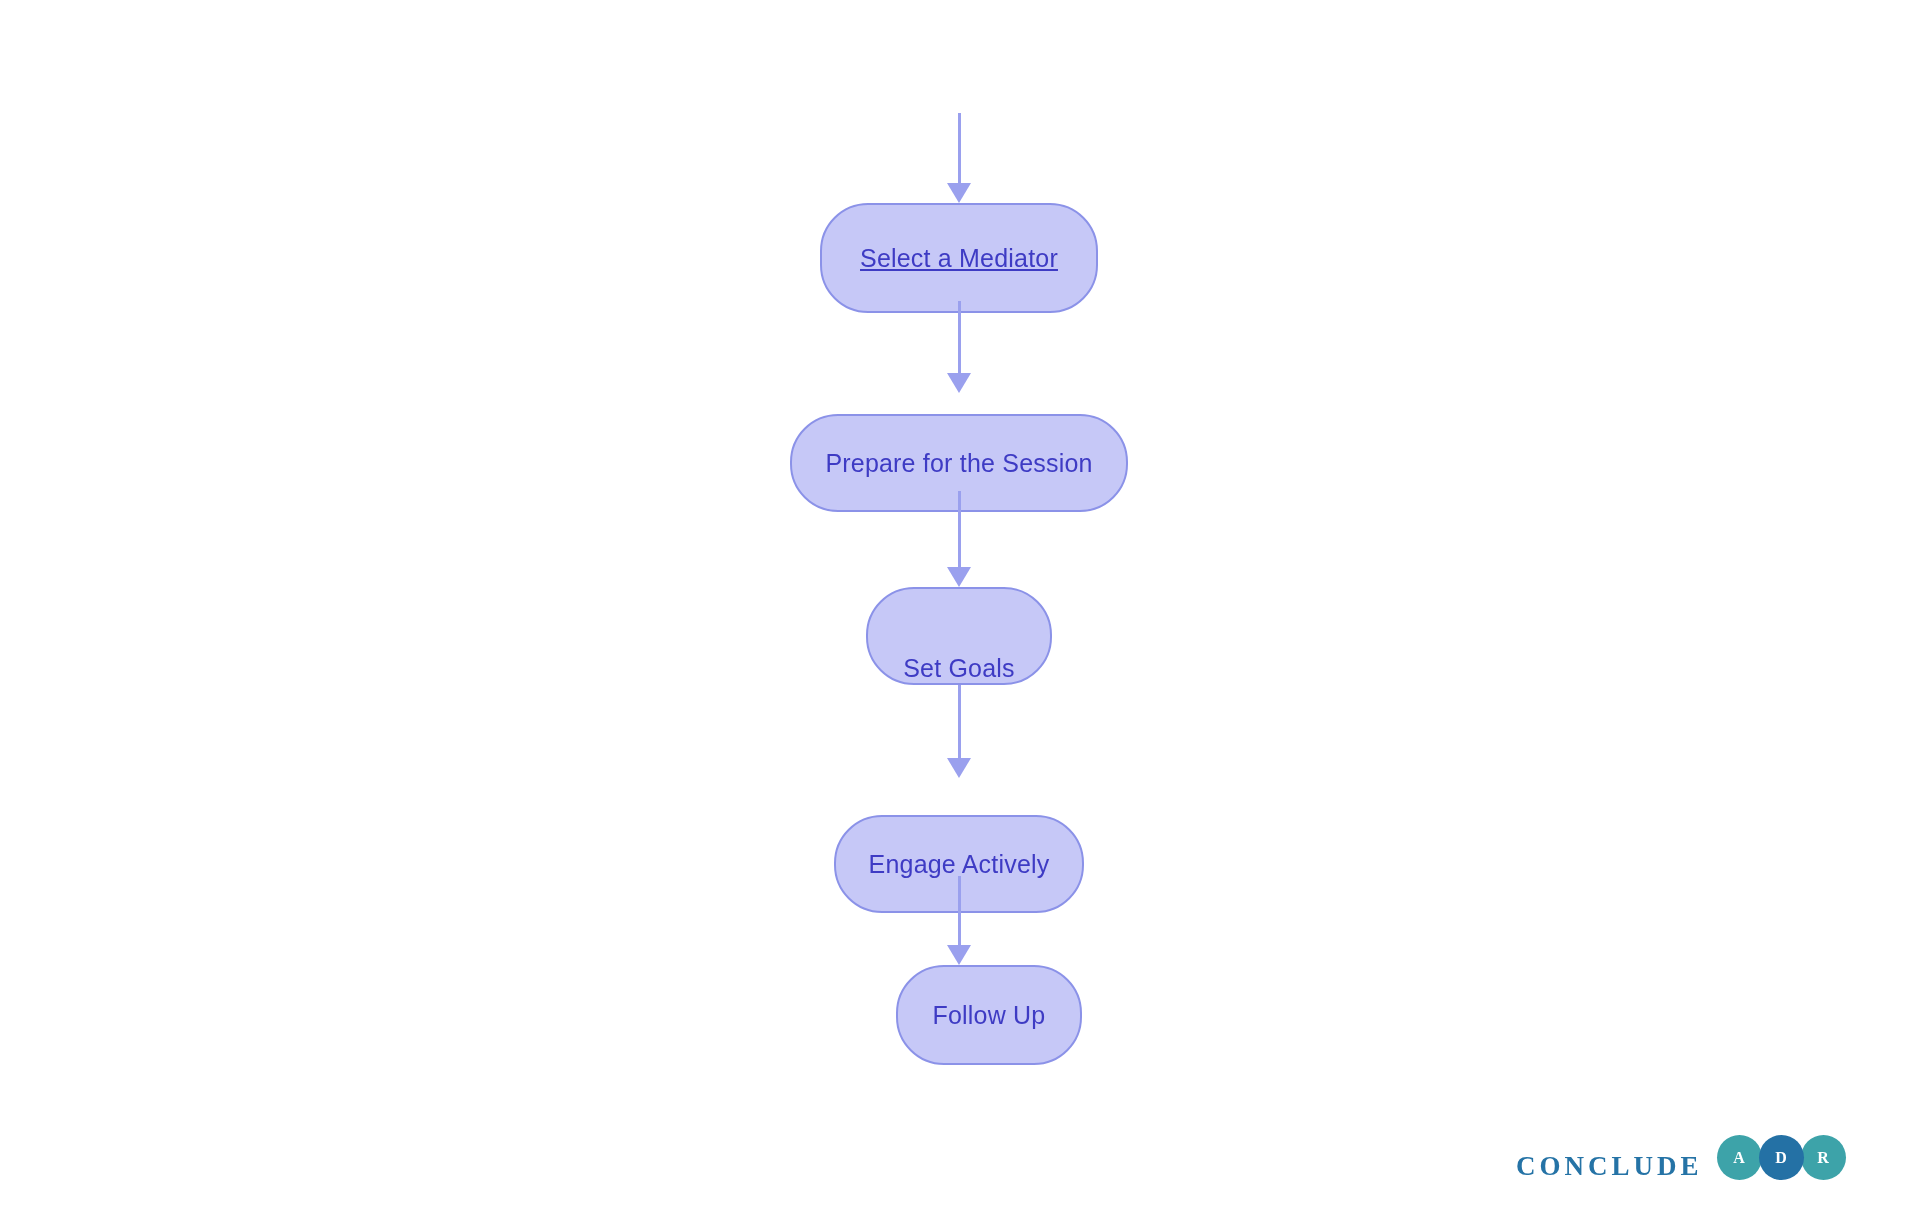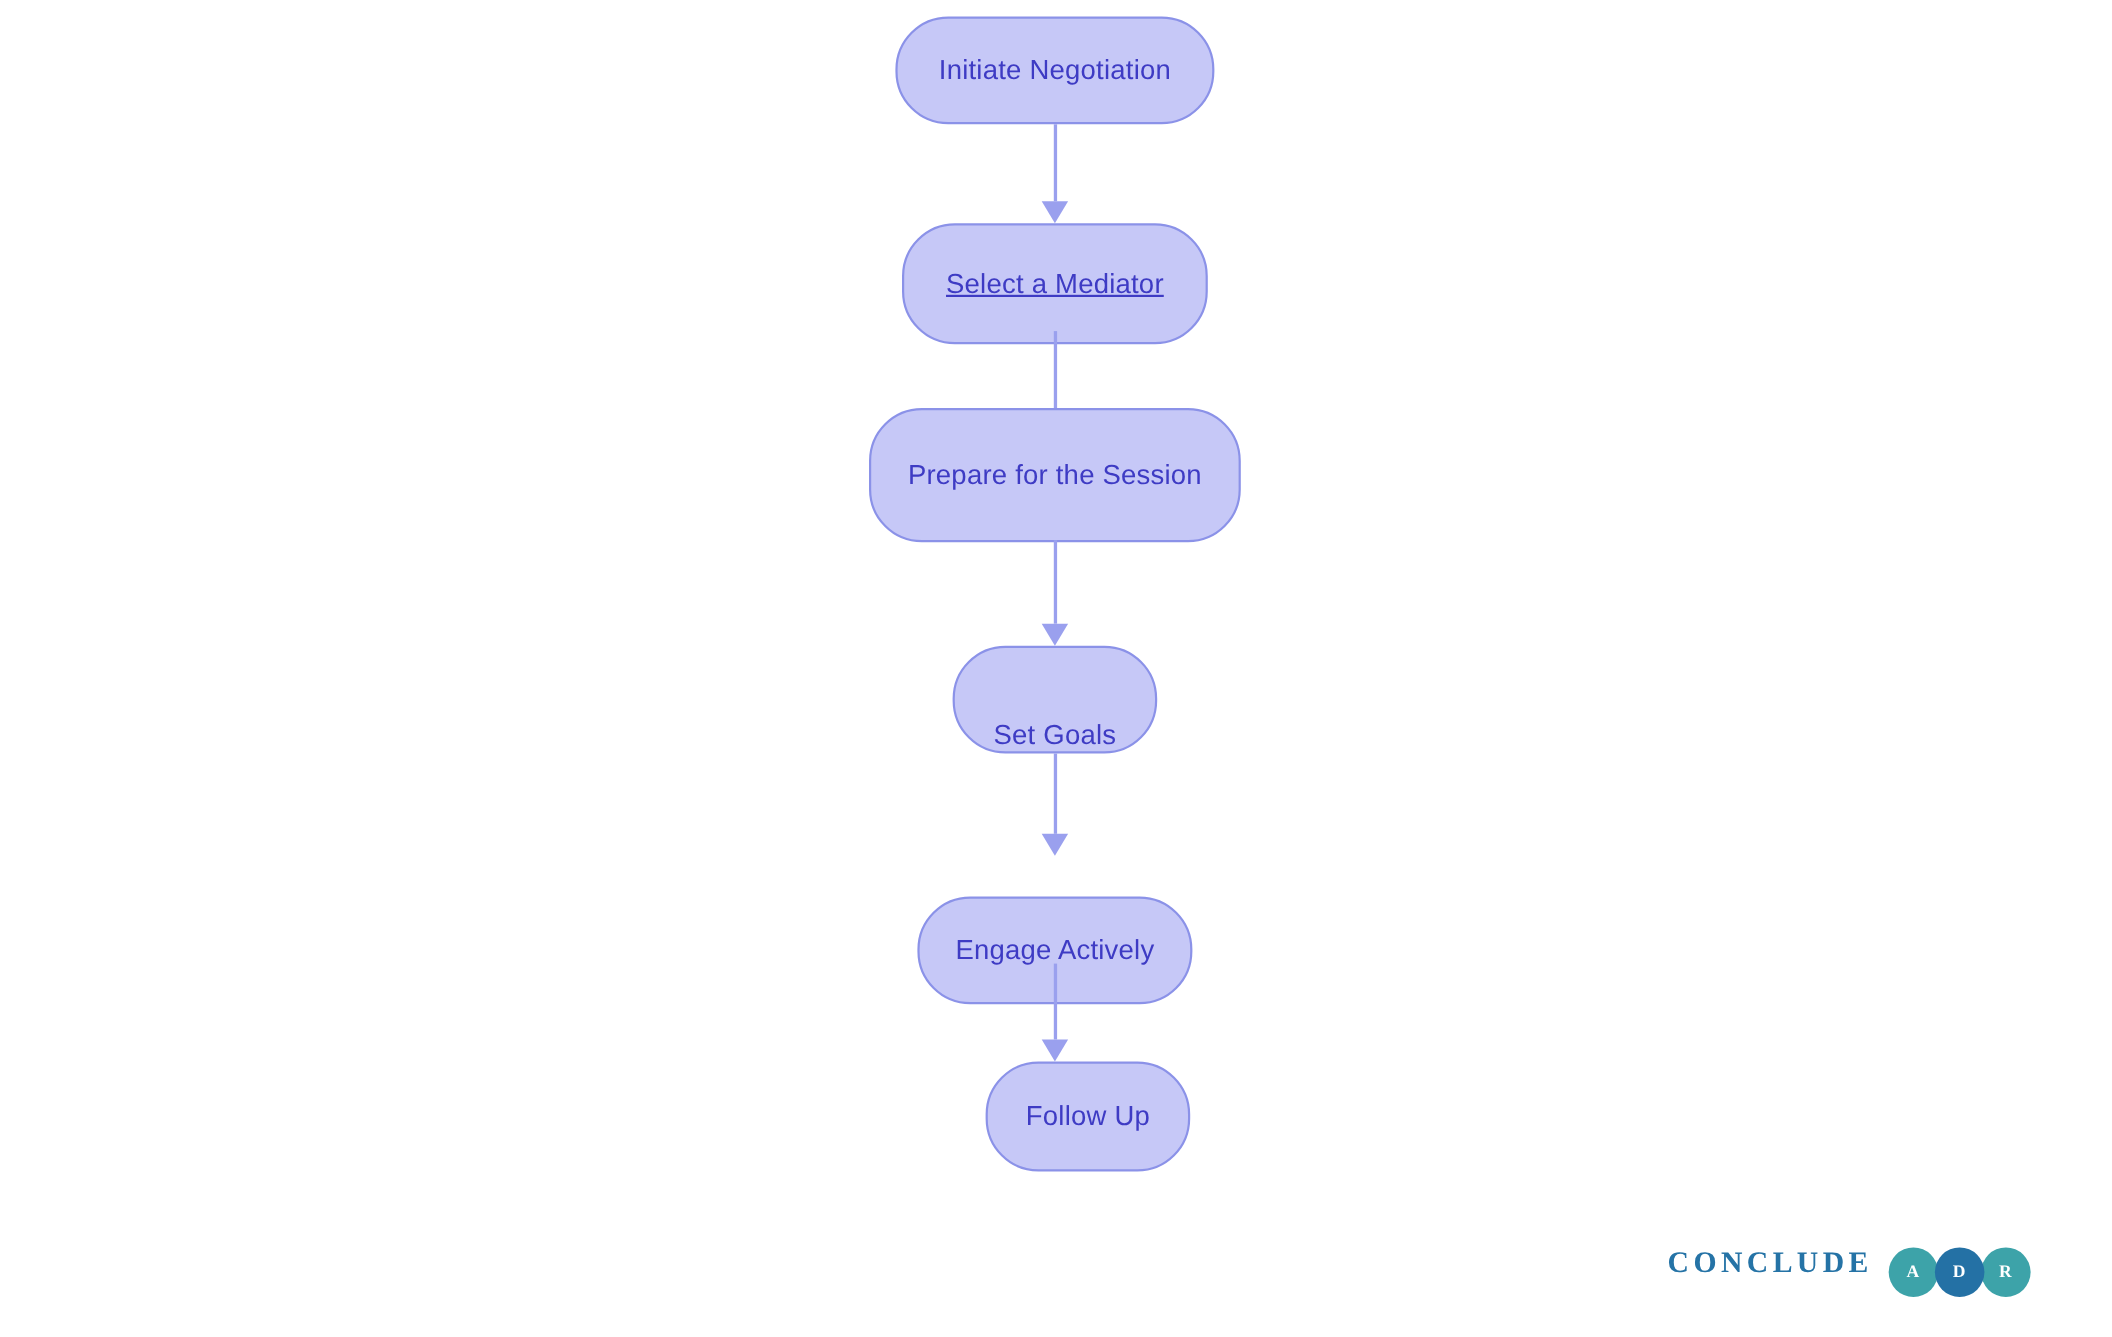--- a/index.html
+++ b/index.html
@@ -22,21 +22,21 @@
     display: flex;
     align-items: center;
     justify-content: center;
     color: #3e3bc4;
     font-size: 25px;
     letter-spacing: 0.2px;
     white-space: nowrap;
   }
   .n0 { left: 814px; top: 15px;  width: 290px; height: 98px; }
   .n1 { left: 820px; top: 203px; width: 278px; height: 110px; text-decoration: underline; }
-  .n2 { left: 790px; top: 371px; width: 338px; height: 122px; }
+  .n2 { left: 790px; top: 414px; width: 338px; height: 98px; }
   .n3 { left: 866px; top: 587px; width: 186px; height: 98px; align-items: flex-end; }
   .n4 { left: 834px; top: 778px; width: 250px; height: 98px; margin-top: 37px; }
   .n5 { left: 896px; top: 965px; width: 186px; height: 100px; }
 
   
   .flow-arrow {
     position: absolute;
     left: 947px;            
     width: 24px;
     display: flex;
@@ -56,21 +56,21 @@
   .a3 { top: 685px; height: 93px; }
   .a4 { top: 876px; height: 89px; }
 
   
   .logo {
     position: absolute;
     left: 1516px;
     top: 1134px;
     height: 46px;
     display: flex;
-    align-items: flex-start;
+    align-items: flex-end;
   }
   .logo-wordmark {
     font-family: "Liberation Serif", serif;
     font-weight: bold;
     font-size: 27px;
     letter-spacing: 4px;
     color: #2573a6;
     margin-right: 14px;
     line-height: 1;
   }
@@ -89,23 +89,20 @@
   }
   .badge-a { background: #3da3a9; z-index: 1; }
   .badge-d { background: #2471a5; z-index: 3; margin-left: -3px; margin-right: -3px; }
   .badge-r { background: #3da3a9; z-index: 1; }
 </style>
 </head>
 <body>
 
 <div id="canvas">
 
-  <div class="flow-node n0">
-    <span>Initiate Negotiation</span>
-  </div>
 
   <div class="flow-arrow a0">
     <div class="shaft"></div>
     <div class="head"></div>
   </div>
 
   <div class="flow-node n1">
     <span>Select a Mediator</span>
   </div>
 

